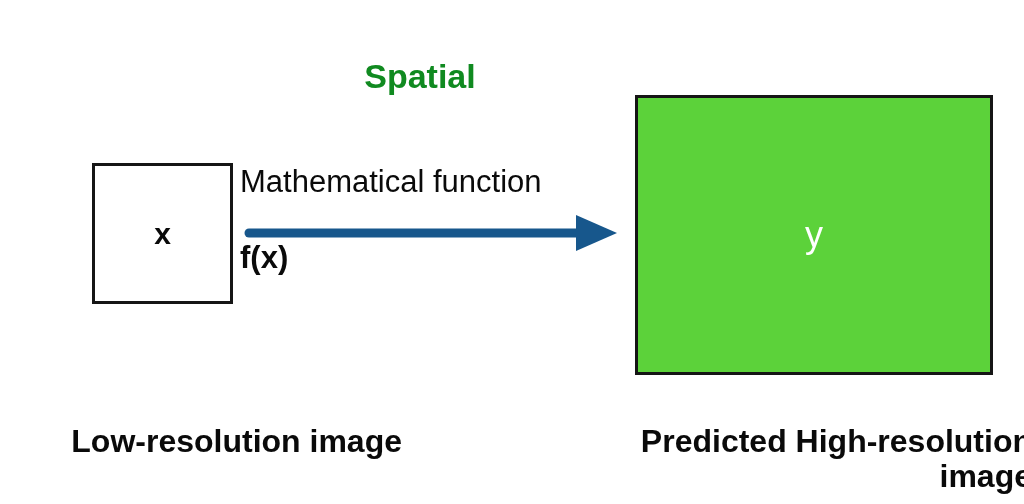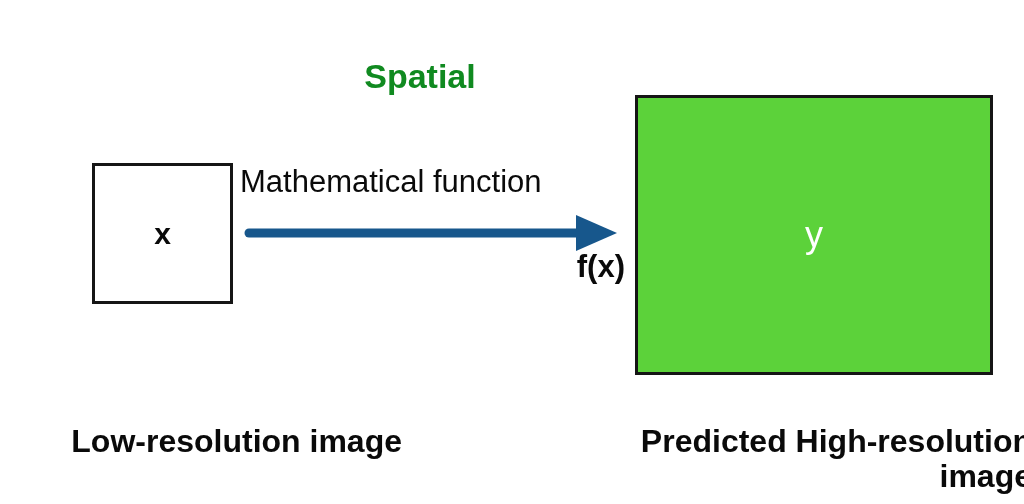--- a/index.html
+++ b/index.html
@@ -65,23 +65,23 @@
     stroke: var(--arrow-blue, #17578c);
     stroke-width: 9;
     stroke-linecap: round;
   }
   .arrow-head {
     fill: var(--arrow-blue, #17578c);
   }
   .fx-label {
     position: absolute;
     left: 240px;
-    top: 249px;
+    top: 240px;
     width: 385px;
-    text-align: right;
+    text-align: left;
     color: var(--text-black, #0a0a0a);
     font-size: 31px;
     font-weight: bold;
   }
   .hr-box {
     position: absolute;
     left: 635px;
     top: 95px;
     width: 352px;
     height: 274px;

